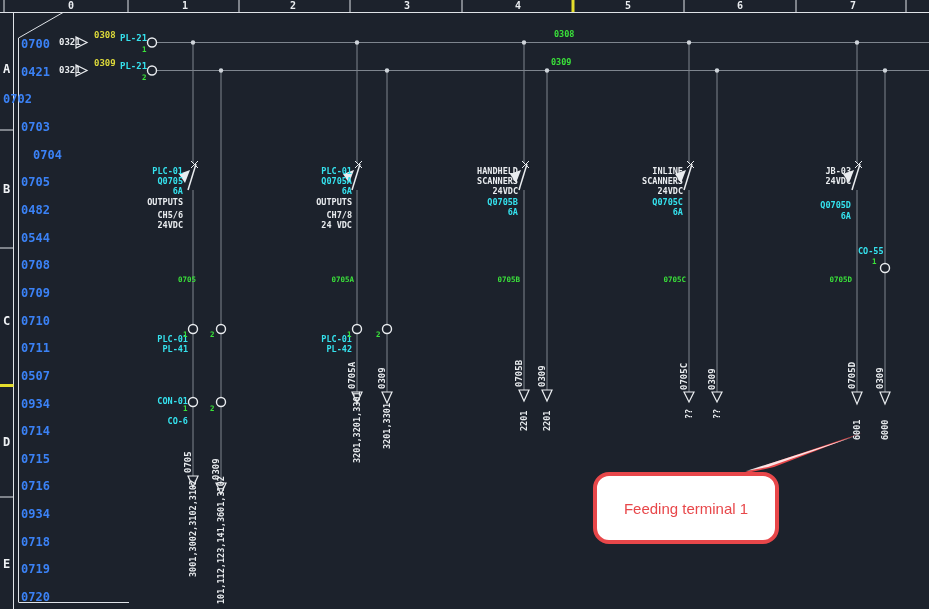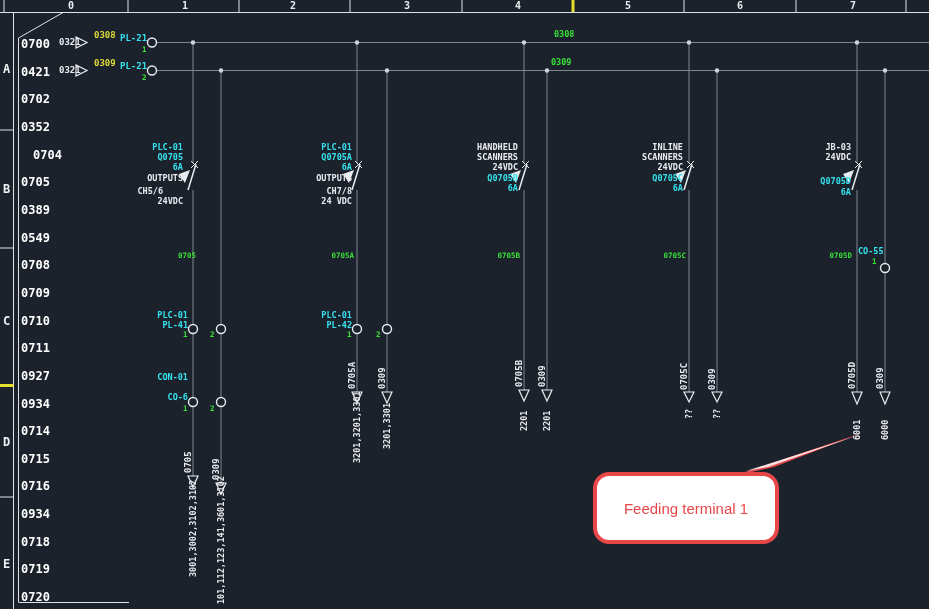--- a/index.html
+++ b/index.html
@@ -1,24 +1,24 @@
 <!DOCTYPE html>
 <html><head>
 <meta charset="utf-8">
 <style>
   html,body{margin:0;padding:0;background:#10141a;}
   .screen{position:relative;width:929px;height:609px;background:#1c222c;overflow:hidden;
           font-family:"DejaVu Sans Mono",monospace;}
   svg{position:absolute;left:0;top:0;}
   .t{position:absolute;font:bold 8.5px/9px "DejaVu Sans Mono",monospace;color:#e9ecef;
      white-space:nowrap;}
-  .rt{text-align:left;}
+  .rt{text-align:left;margin-top:24px;}
   .cy{color:#35e2ee}.gr{color:#3ae23a}.yl{color:#ddda3a}
   .sm{font-size:7.5px;line-height:8px;}
-  .rowlbl{font:bold 12px/12px "DejaVu Sans Mono",monospace;color:#ffffff;}
+  .rowlbl{font:bold 12px/12px "DejaVu Sans Mono",monospace;color:#3b82f6;}
   .zone{font:bold 12px/12px "DejaVu Sans Mono",monospace;color:#eef1f4;}
   .num{font:bold 10px/10px "DejaVu Sans Mono",monospace;transform:translateX(-50%);}
   .src{font:bold 9px/10px "DejaVu Sans Mono",monospace;}
   .v{position:absolute;font:bold 8.5px/9px "DejaVu Sans Mono",monospace;color:#e9ecef;
      white-space:nowrap;transform-origin:0 0;transform:rotate(-90deg);}
   .v.yl{font-size:9px;}
   .callout{position:absolute;left:593px;top:472px;width:178px;height:64px;background:#ffffff;
            border:4px solid #e8474a;border-radius:16px;display:flex;flex-direction:row;
            align-items:center;justify-content:center;
            font:15px/21px "Liberation Sans",sans-serif;color:#e8474a;}
@@ -144,31 +144,31 @@
   <div class="t num" style="left:853px;top:1px">7</div>
 
   <div class="t zone" style="left:3px;top:63px">A</div>
   <div class="t zone" style="left:3px;top:183px">B</div>
   <div class="t zone" style="left:3px;top:315px">C</div>
   <div class="t zone" style="left:3px;top:436px">D</div>
   <div class="t zone" style="left:3px;top:558px">E</div>
 
   <div class="t rowlbl" style="left:21px;top:38px">0700</div>
   <div class="t rowlbl" style="left:21px;top:66px">0421</div>
-  <div class="t rowlbl" style="left:21px;top:93px">0702</div>
-  <div class="t rowlbl" style="left:21px;top:121px">0352</div>
+  <div class="t rowlbl" style="left:3px;top:93px">0702</div>
+  <div class="t rowlbl" style="left:21px;top:121px">0703</div>
   <div class="t rowlbl" style="left:33px;top:149px">0704</div>
   <div class="t rowlbl" style="left:21px;top:176px">0705</div>
-  <div class="t rowlbl" style="left:21px;top:204px">0389</div>
-  <div class="t rowlbl" style="left:21px;top:232px">0549</div>
+  <div class="t rowlbl" style="left:21px;top:204px">0482</div>
+  <div class="t rowlbl" style="left:21px;top:232px">0544</div>
   <div class="t rowlbl" style="left:21px;top:259px">0708</div>
   <div class="t rowlbl" style="left:21px;top:287px">0709</div>
   <div class="t rowlbl" style="left:21px;top:315px">0710</div>
   <div class="t rowlbl" style="left:21px;top:342px">0711</div>
-  <div class="t rowlbl" style="left:21px;top:370px">0927</div>
+  <div class="t rowlbl" style="left:21px;top:370px">0507</div>
   <div class="t rowlbl" style="left:21px;top:398px">0934</div>
   <div class="t rowlbl" style="left:21px;top:425px">0714</div>
   <div class="t rowlbl" style="left:21px;top:453px">0715</div>
   <div class="t rowlbl" style="left:21px;top:480px">0716</div>
   <div class="t rowlbl" style="left:21px;top:508px">0934</div>
   <div class="t rowlbl" style="left:21px;top:536px">0718</div>
   <div class="t rowlbl" style="left:21px;top:563px">0719</div>
   <div class="t rowlbl" style="left:21px;top:591px">0720</div>
 
   <div class="t src" style="left:59px;top:37px">0321</div>
@@ -181,21 +181,21 @@
   <div class="t src cy" style="left:120px;top:61px">PL-21</div>
   <div class="t sm gr" style="left:142px;top:74px">2</div>
 
   <div class="t gr" style="left:554px;top:30px">0308</div>
   <div class="t gr" style="left:551px;top:58px">0309</div>
 
   <div class="t rt cy" style="right:746px;top:143px">PLC-01</div>
   <div class="t rt cy" style="right:746px;top:153px">Q0705</div>
   <div class="t rt cy" style="right:746px;top:163px">6A</div>
   <div class="t rt" style="right:746px;top:174px">OUTPUTS</div>
-  <div class="t rt" style="right:766px;top:187px">CH5/6</div>
+  <div class="t rt" style="right:746px;top:187px">CH5/6</div>
   <div class="t rt" style="right:746px;top:197px">24VDC</div>
   <div class="t rt gr sm" style="right:733px;top:252px">0705</div>
 
   <div class="t rt cy" style="right:577px;top:143px">PLC-01</div>
   <div class="t rt cy" style="right:577px;top:153px">Q0705A</div>
   <div class="t rt cy" style="right:577px;top:163px">6A</div>
   <div class="t rt" style="right:577px;top:174px">OUTPUTS</div>
   <div class="t rt" style="right:577px;top:187px">CH7/8</div>
   <div class="t rt" style="right:577px;top:197px">24 VDC</div>
   <div class="t rt gr sm" style="right:575px;top:252px">0705A</div>

